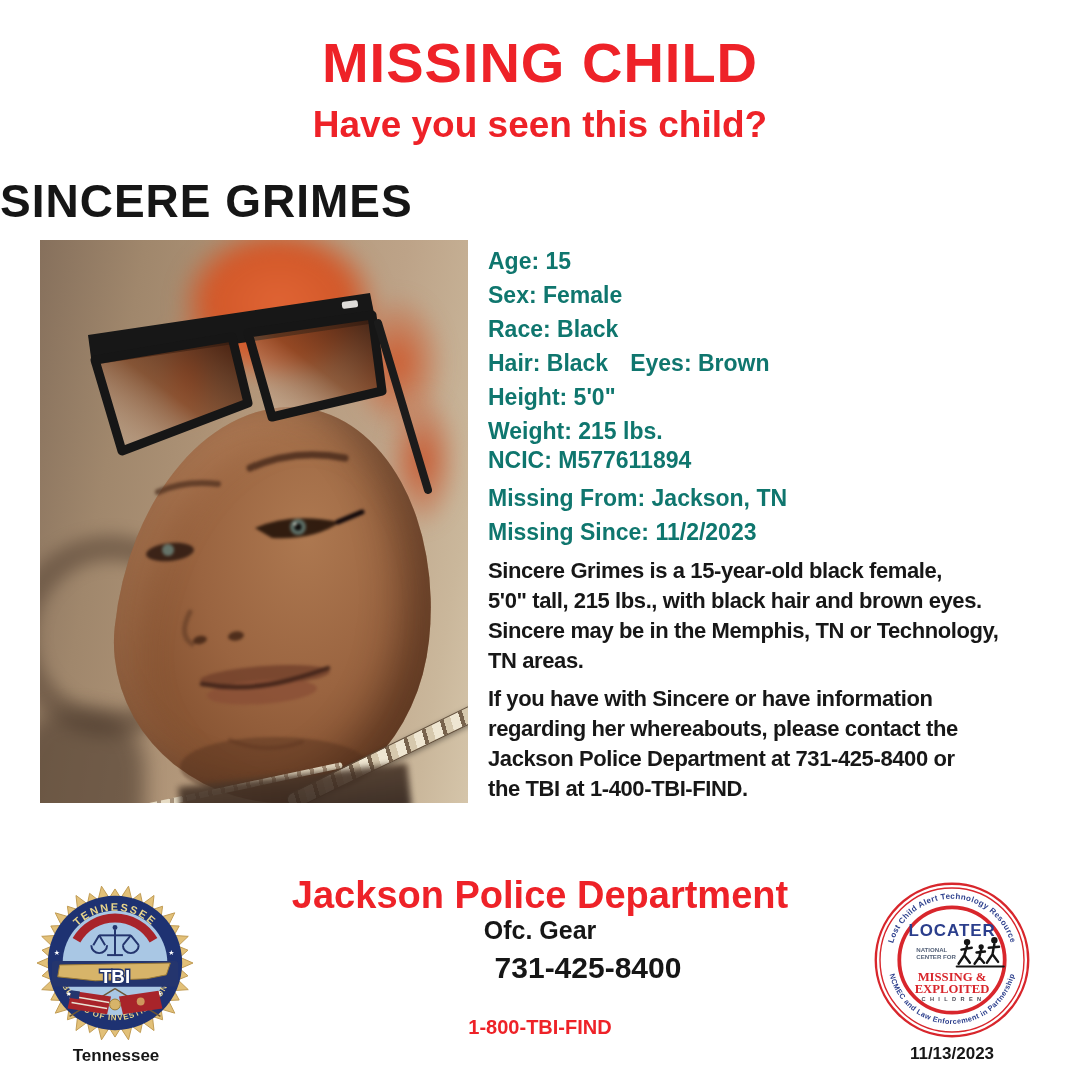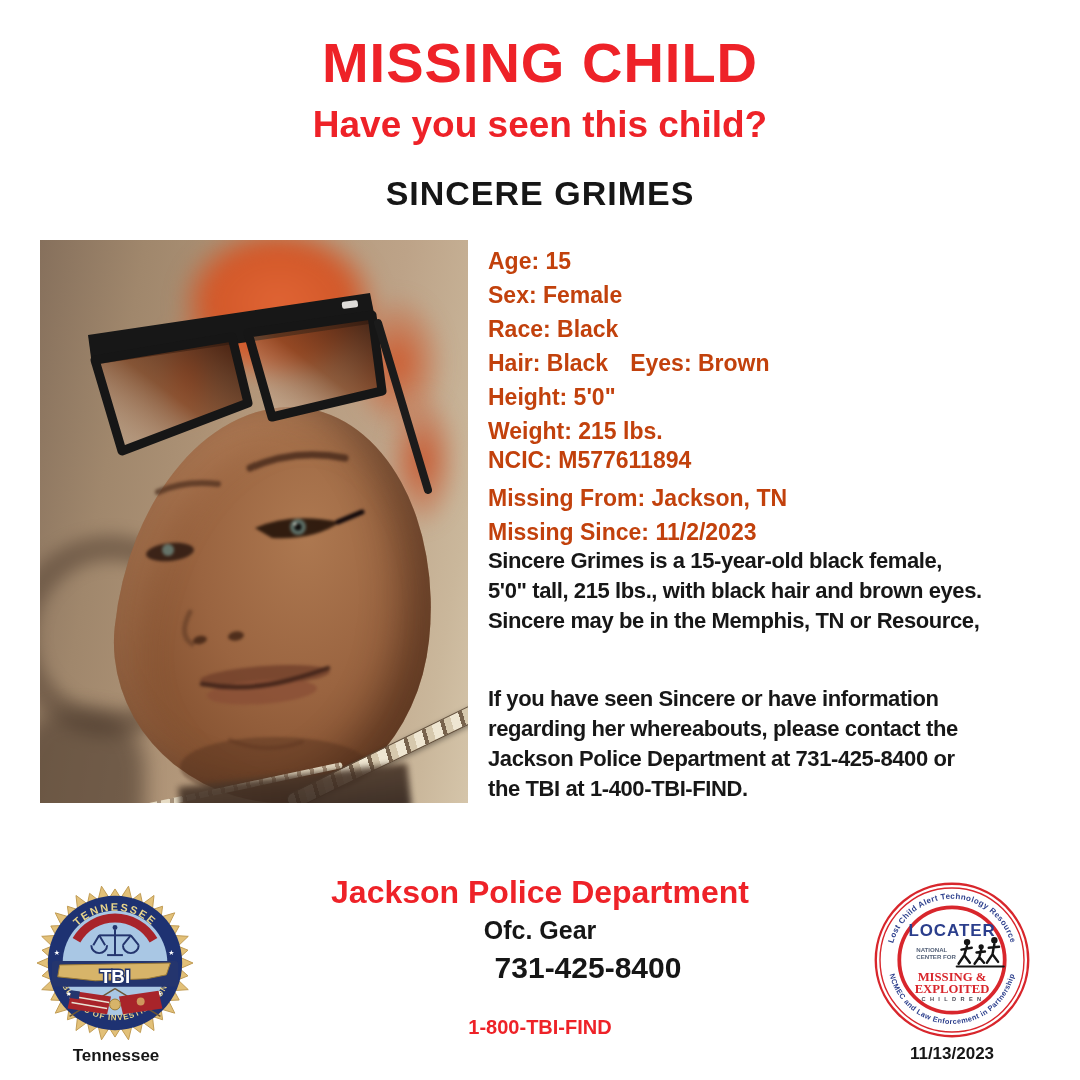--- a/index.html
+++ b/index.html
@@ -9,22 +9,22 @@
   }
   .title{
     position:absolute; top:30px; left:0; width:100%; text-align:center;
     font-size:56px; font-weight:800; letter-spacing:1px; color:var(--red);
   }
   .subtitle{
     position:absolute; top:104px; left:0; width:100%; text-align:center;
     font-size:37px; font-weight:700; color:var(--red);
   }
   .child-name{
-    position:absolute; top:174px; left:0; width:100%; text-align:center;
-    font-size:34px; font-weight:800; letter-spacing:1px; color:#161616;
+    position:absolute; top:174px; left:0; width:100%; text-align:left;
+    font-size:46px; font-weight:800; letter-spacing:1px; color:#161616;
   }
 
   
   .photo{
     position:absolute; left:40px; top:240px; width:428px; height:563px;
     overflow:hidden; background:#b49a7c;
   }
   .ph-bg{position:absolute; inset:0;
     background:linear-gradient(100deg,#86705c 0%,#a0876c 20%,#b2977a 45%,#bda388 70%,#cab79b 90%,#d5c5aa 100%);}
   .ph-ring{position:absolute; left:-30px; top:295px; width:150px; height:150px;
@@ -49,35 +49,35 @@
   .chain-thin{left:55px; top:548px; width:250px; height:6px; transform:rotate(-12deg);
     background:repeating-linear-gradient(90deg,#e9dfc8 0 9px,#a5917a 9px 13px); border-radius:3px; opacity:.95;}
   .chain-thick{left:248px; top:555px; width:235px; height:15px; transform:rotate(-26deg); transform-origin:0 50%;
     background:repeating-linear-gradient(100deg,#efe6d2 0 9px,#77624c 9px 13px,#d6c8ad 13px 20px);
     border:1px solid #5e4c3a; border-radius:8px; box-shadow:0 2px 5px rgba(0,0,0,.35);}
   .garment{position:absolute; left:140px; top:535px; width:230px; height:45px;
     background:linear-gradient(#4a372a,#2e211a); transform:rotate(-6deg); filter:blur(3px); opacity:.9;}
 
   
   .details{position:absolute; left:488px; top:240px; width:580px; height:575px;}
-  .drow{position:absolute; left:0; font-size:23px; font-weight:700; color:#c2410c; white-space:nowrap;}
+  .drow{position:absolute; left:0; font-size:23px; font-weight:700; color:#0f766e; white-space:nowrap;}
   .hair-eyes span{display:inline-block;}
   .hair-eyes .gap{margin-left:22px;}
   .para{position:absolute; left:0; font-size:22px; font-weight:700; color:#171717;
     line-height:30px; letter-spacing:-0.4px; white-space:nowrap;}
 
   
   .seal{position:absolute;}
   .tbi-seal{left:36px; top:884px; width:158px; height:158px;}
   .locater-seal{left:872px; top:880px; width:160px; height:160px;}
   .seal-caption{position:absolute; font-size:17px; font-weight:700; color:#161616; text-align:center;}
   .cap-left{left:36px; top:1046px; width:160px;}
   .cap-right{left:870px; top:1044px; width:164px;}
   .f-line{position:absolute; left:0; width:100%; text-align:center; font-weight:800;}
-  .f-dept{top:874px; font-size:32px; color:var(--red);}
+  .f-dept{top:874px; font-size:38px; color:var(--red);}
   .f-ofc{top:916px; font-size:25px; color:#161616;}
   .f-phone{top:951px; font-size:30px; color:#161616;padding-left:48px;}
   .f-hotline{top:1016px; font-size:20px; color:var(--red);}
   :root{--red:#ee2228;}
 </style>
 </head>
 <body>
 
 <div class="poster">
 
@@ -135,27 +135,28 @@
     <div class="drow" style="top:42px">Sex: Female</div>
     <div class="drow" style="top:76px">Race: Black</div>
     <div class="drow hair-eyes" style="top:110px">
       <span>Hair: Black</span><span class="gap">Eyes: Brown</span>
     </div>
     <div class="drow" style="top:144px">Height: 5'0"</div>
     <div class="drow" style="top:178px">Weight: 215 lbs.</div>
     <div class="drow" style="top:207px">NCIC: M577611894</div>
     <div class="drow" style="top:245px">Missing From: Jackson, TN</div>
     <div class="drow" style="top:279px">Missing Since: 11/2/2023</div>
-    <div class="para" style="top:306px">
+    <div class="para" style="top:316px">
       <div>Sincere Grimes is a 15-year-old black female,</div>
       <div>5'0" tall, 215 lbs., with black hair and brown eyes.</div>
-      <div>Sincere may be in the Memphis, TN or Resource,</div>
+      <div>Sincere may be in the Memphis, TN or Technology,</div>
+      <div>TN areas.</div>
     </div>
     <div class="para" style="top:444px">
-      <div>If you have seen Sincere or have information</div>
+      <div>If you have with Sincere or have information</div>
       <div>regarding her whereabouts, please contact the</div>
       <div>Jackson Police Department at 731-425-8400 or</div>
       <div>the TBI at 1-400-TBI-FIND.</div>
     </div>
   </div>
 
   <div class="f-line f-dept">Jackson Police Department</div>
   <div class="f-line f-ofc">Ofc. Gear</div>
   <div class="f-line f-phone">731-425-8400</div>
   <div class="f-line f-hotline">1-800-TBI-FIND</div>

